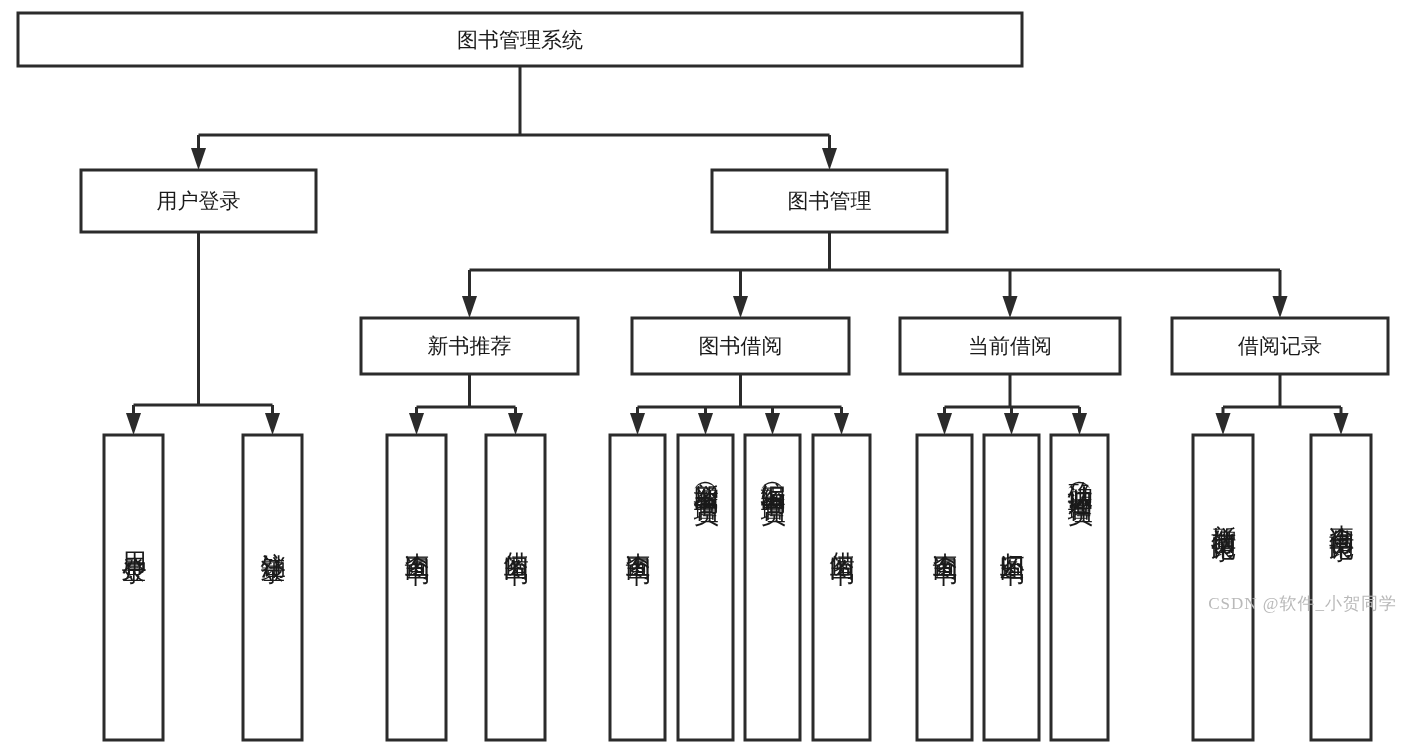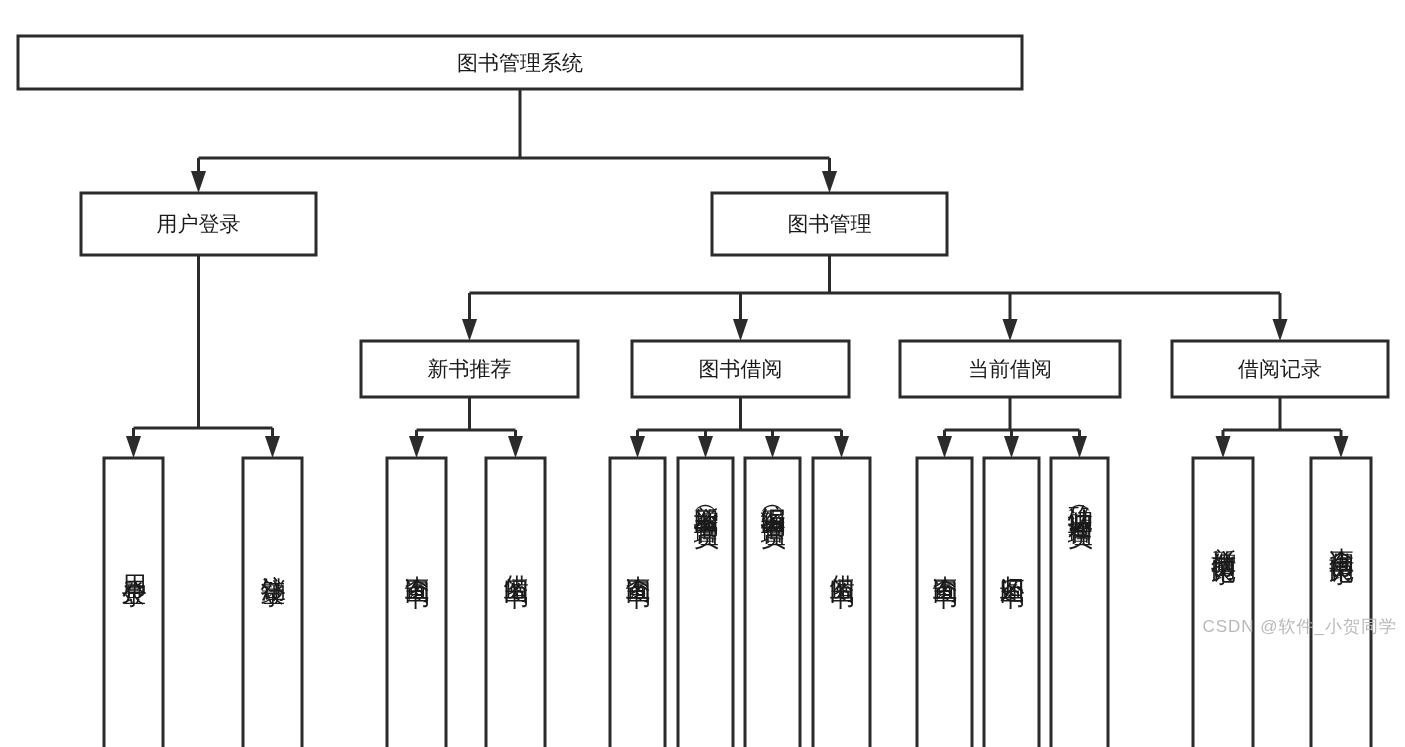--- a/index.html
+++ b/index.html
@@ -12,21 +12,20 @@
     height: 747px;
     font-family: "DejaVu Sans", "Liberation Sans", sans-serif;
     overflow: hidden;
     position: relative;
   }
   #diagram-root {
     position: relative;
     width: 1405px;
     height: 621px;
     background: #ffffff;
-    margin-top: 23px;
   }
   svg#tree-svg {
     position: absolute;
     left: 0;
     top: 0;
     width: 1405px;
     height: 747px;
     display: block;
   }
   .node-box {
@@ -64,21 +63,21 @@
     font-size: 25px;
     line-height: 1.05;
     letter-spacing: 3px;
     color: #1a1a1a;
     white-space: nowrap;
   }
   .watermark {
     position: absolute;
     right: 8px;
     bottom: 6px;
-    font-family: Liberation Sans, sans-serif;
+    font-family: Liberation Serif, serif;
     font-size: 17px;
     color: #b9b9b9;
     letter-spacing: 1px;
     white-space: nowrap;
   }
 </style>
 </head>
 <body>
 
 <div id="diagram-root">

